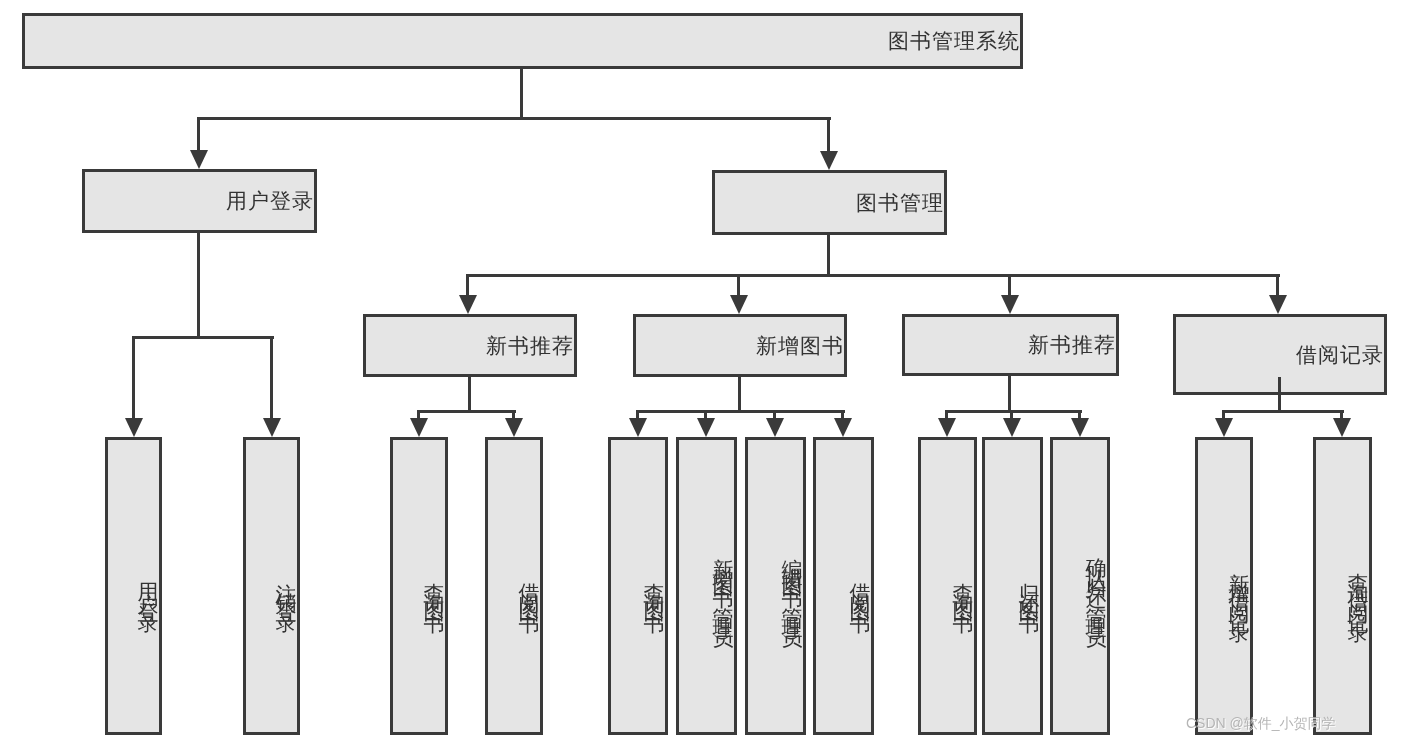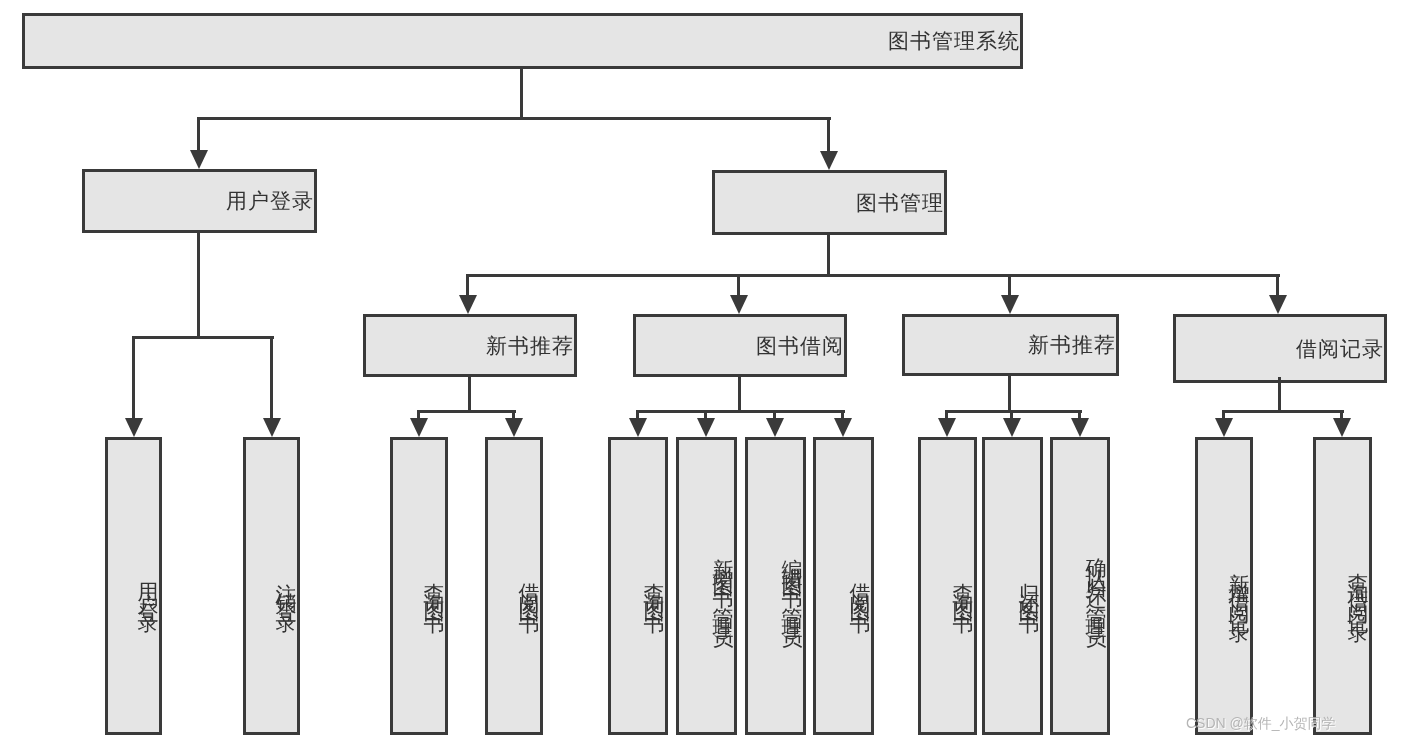--- a/index.html
+++ b/index.html
@@ -84,26 +84,26 @@
   <div class="arrow" style="left:730px;top:295px"></div>
   <div class="line v" style="left:1008px;top:274px;height:22px"></div>
   <div class="arrow" style="left:1001px;top:295px"></div>
   <div class="line v" style="left:1276px;top:274px;height:22px"></div>
   <div class="arrow" style="left:1269px;top:295px"></div>
 
   <div class="box h-box" style="left:363px;top:314px;width:214px;height:63px">
     <span>新书推荐</span>
   </div>
   <div class="box h-box" style="left:633px;top:314px;width:214px;height:63px">
-    <span>图书借阅</span>
+    <span>新增图书</span>
   </div>
   <div class="box h-box" style="left:902px;top:314px;width:217px;height:62px">
     <span>新书推荐</span>
   </div>
-  <div class="box h-box" style="left:1173px;top:314px;width:214px;height:69px">
+  <div class="box h-box" style="left:1173px;top:314px;width:214px;height:81px">
     <span>借阅记录</span>
   </div>
 
   <div class="line v" style="left:468px;top:377px;height:33px"></div>
   <div class="line h" style="left:417px;top:410px;width:99px"></div>
   <div class="line v" style="left:417px;top:410px;height:10px"></div>
   <div class="arrow" style="left:410px;top:418px"></div>
   <div class="line v" style="left:512px;top:410px;height:10px"></div>
   <div class="arrow" style="left:505px;top:418px"></div>
 

